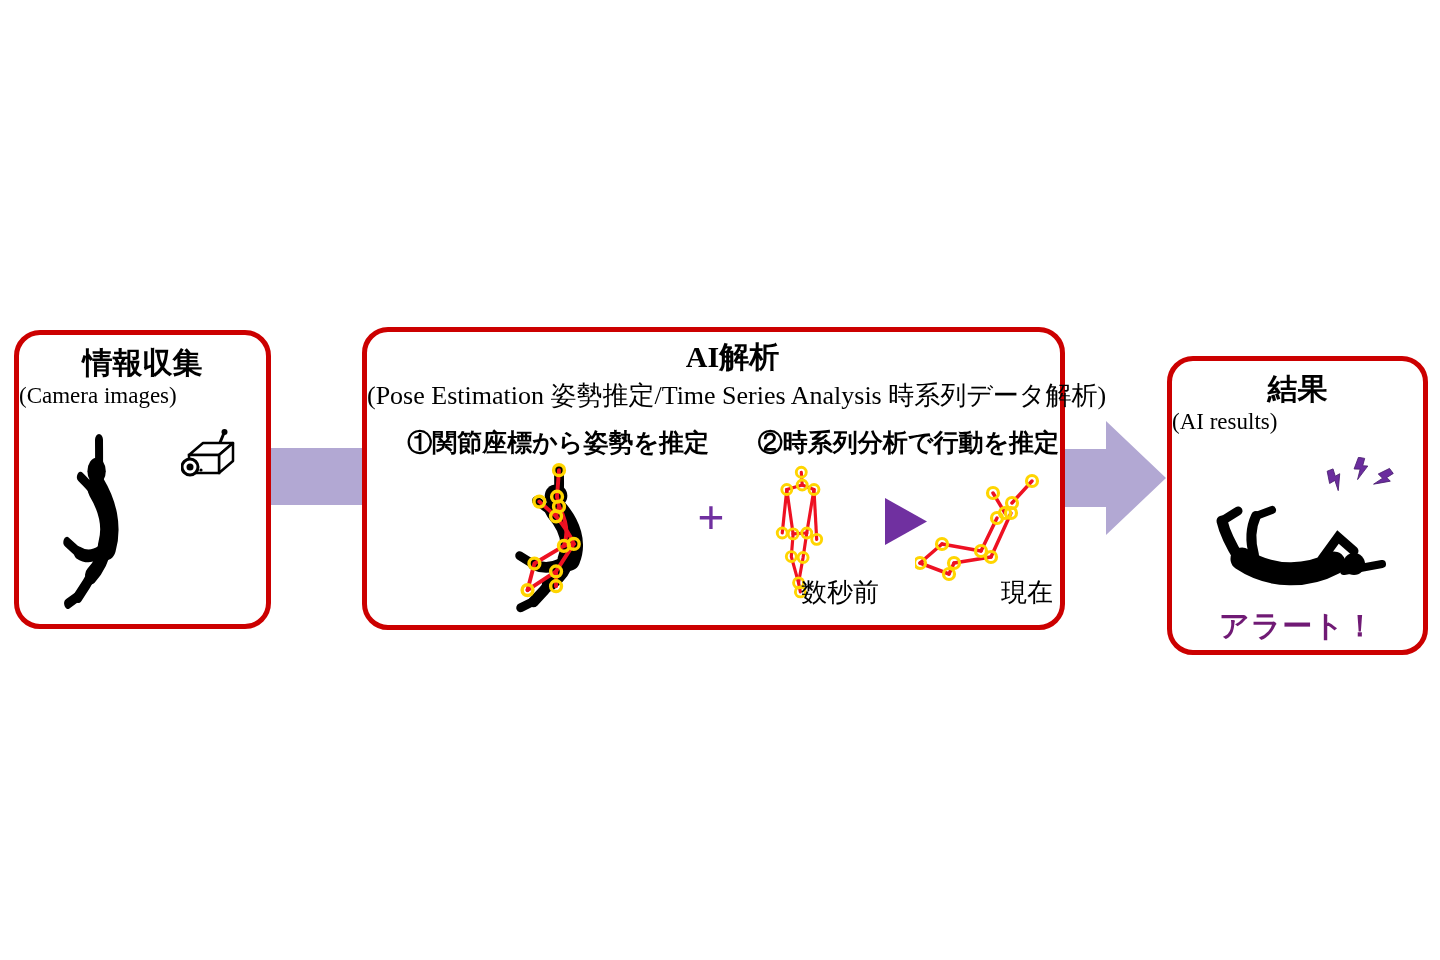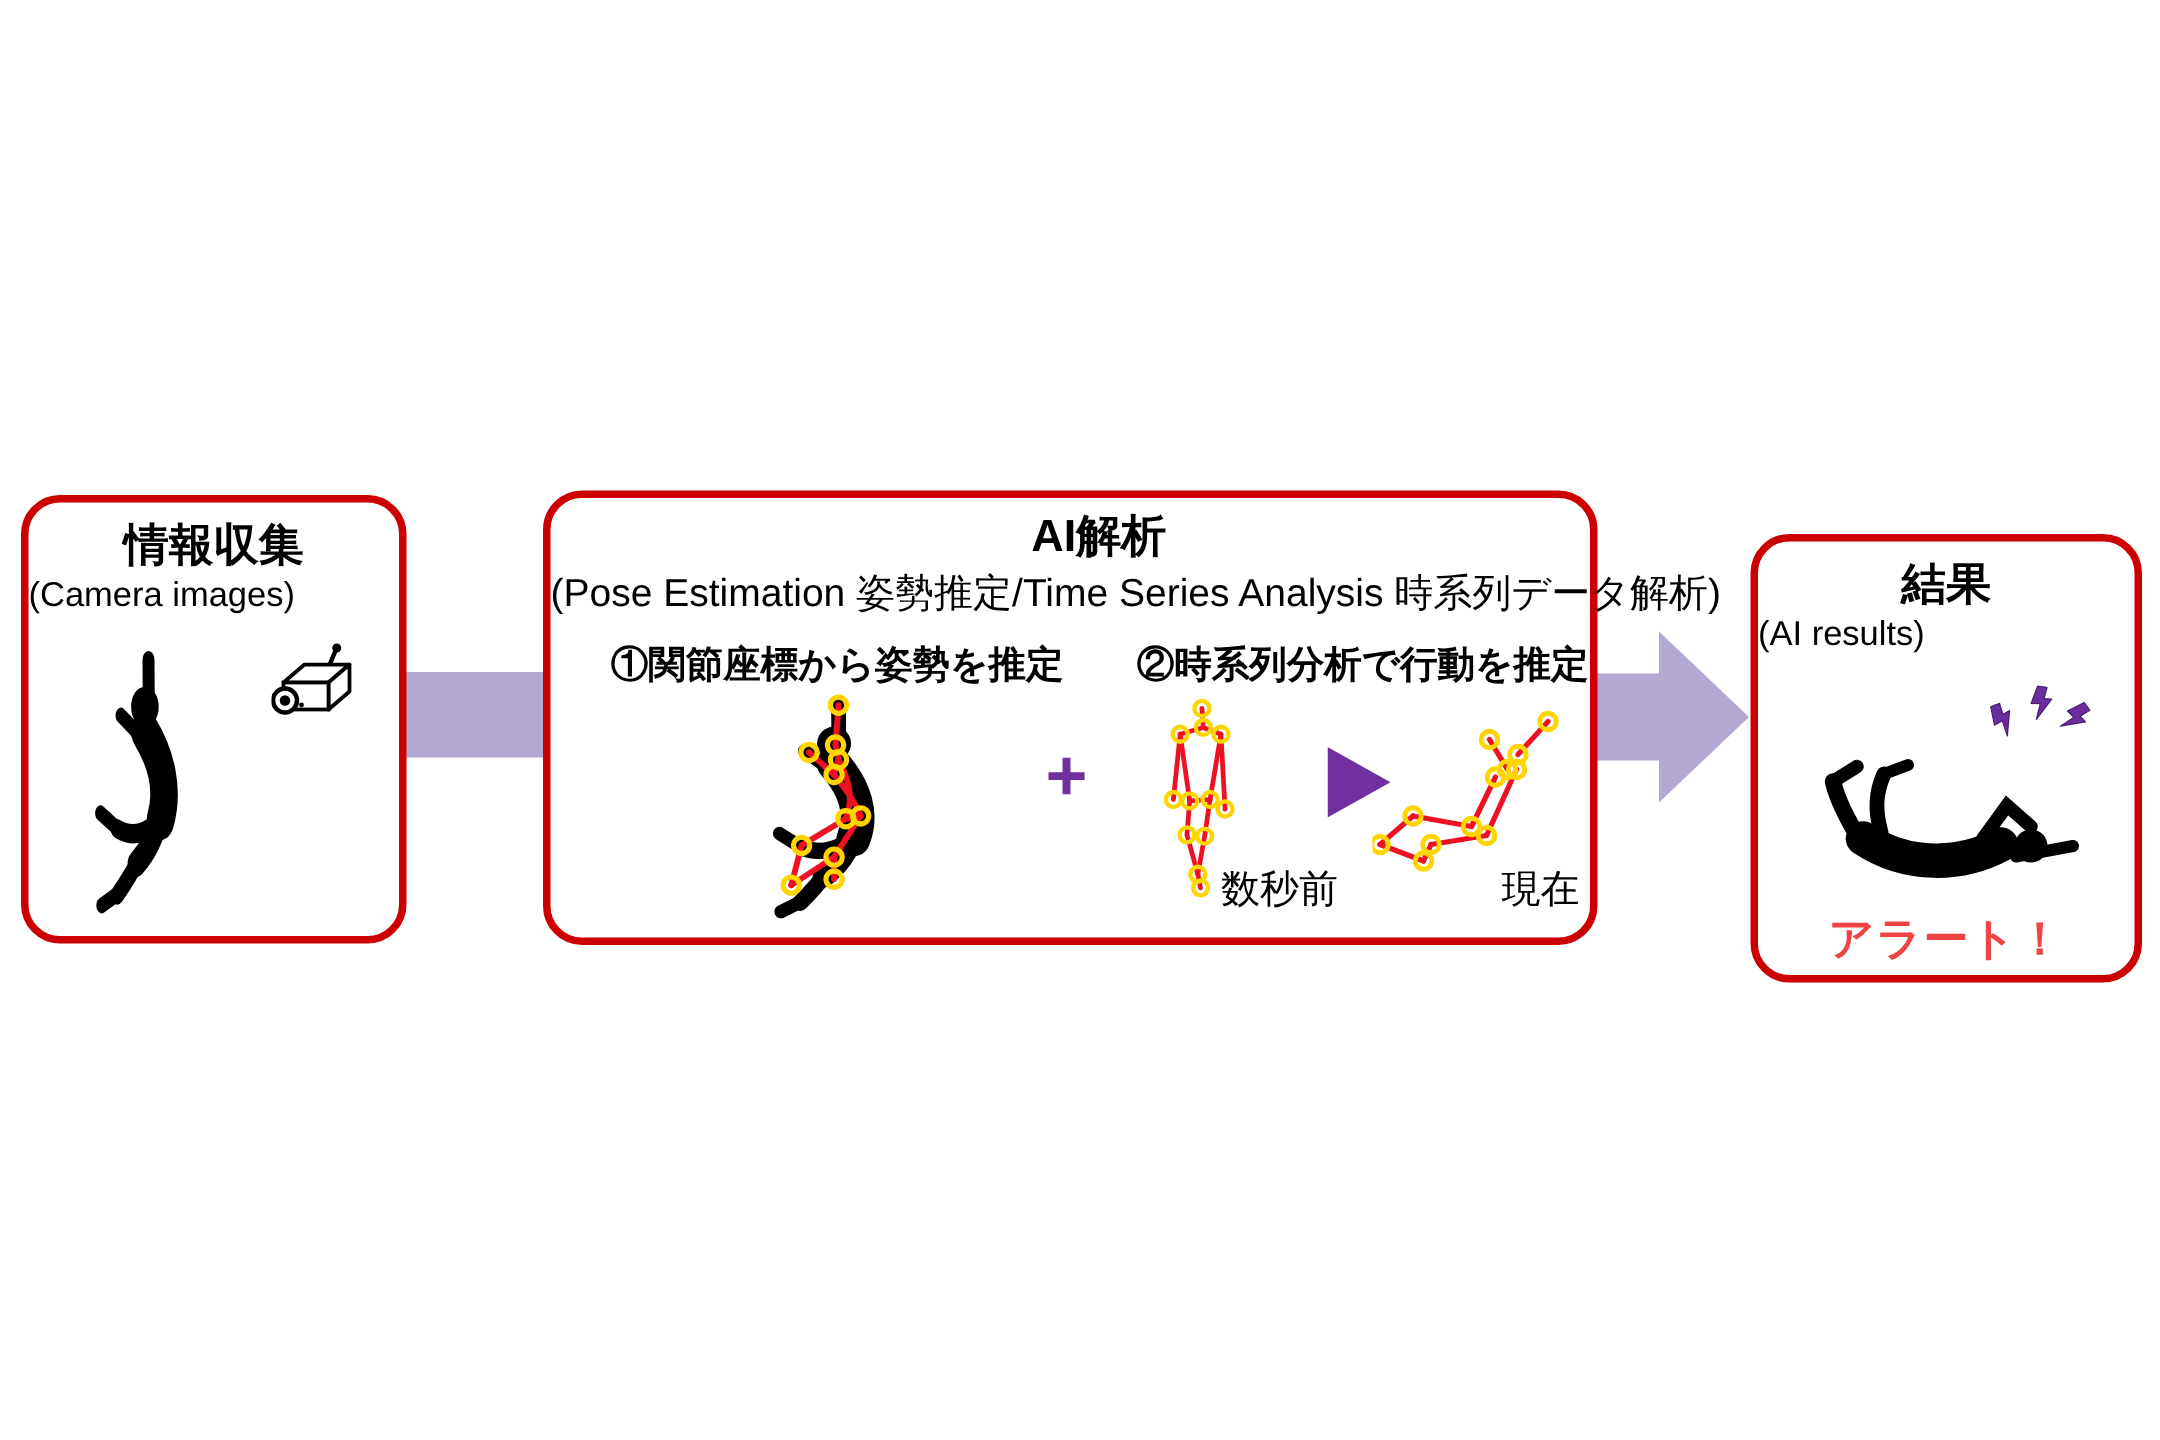--- a/index.html
+++ b/index.html
@@ -1,18 +1,18 @@
 <!DOCTYPE html>
 <html><head>
 <meta charset="utf-8">
 <style>
   html,body{margin:0;padding:0;background:#fff;}
   .canvas{
     position:relative;width:1440px;height:960px;background:#ffffff;overflow:hidden;
-    font-family:Liberation Sans, sans-serif;color:#000;
+    font-family:Liberation Serif, serif;color:#000;
   }
   .box{position:absolute;background:#ffffff;border:5px solid #cc0000;border-radius:26px;z-index:2;}
   .box1{left:14px;top:330px;width:247px;height:289px;}
   .box2{left:362px;top:327px;width:693px;height:293px;}
   .box3{left:1167px;top:329px;width:251px;height:289px;margin-top:27px;}
 
   .arrow-rect{position:absolute;left:264px;top:448px;width:104px;height:57px;background:#b2a8d3;z-index:1;}
   .arrow2{position:absolute;left:1058px;top:418px;z-index:1;}
 
   .title{position:absolute;left:0;right:0;text-align:center;font-weight:bold;font-size:30px;white-space:nowrap;}
@@ -22,25 +22,25 @@
   .box3 .title{top:8px;}  .box3 .subtitle{top:48px;}
 
   .pt{position:absolute;top:94px;width:336px;text-align:right;font-weight:bold;font-size:25px;white-space:nowrap;}
   .pt1{left:6px;}
   .pt2{left:356px;}
 
   .plus{position:absolute;left:320px;top:155px;width:48px;height:62px;line-height:62px;
         text-align:center;font-size:48px;font-weight:bold;color:#7030a0;}
 
   .lbl{position:absolute;font-size:26px;top:243px;white-space:nowrap;}
-  .lblPast{left:447px;}
+  .lblPast{left:434px;}
   .lblNow{left:634px;}
 
   .alert{position:absolute;left:0;right:0;top:245px;text-align:center;font-weight:bold;
-         font-size:30px;color:#ef4444;letter-spacing:1px;white-space:nowrap;}
+         font-size:30px;color:#701a75;letter-spacing:1px;white-space:nowrap;}
 
   .person1{position:absolute;left:32px;top:92px;}
   .camera{position:absolute;left:162px;top:92px;}
   .poseFig{position:absolute;left:133px;top:126px;}
   .skelStand{position:absolute;left:408px;top:126px;}
   .tri{position:absolute;left:518px;top:166px;}
   .skelFall{position:absolute;left:548px;top:140px;}
   .bolts{position:absolute;left:154px;top:96px;}
   .fallen{position:absolute;left:38px;top:142px;}
 

